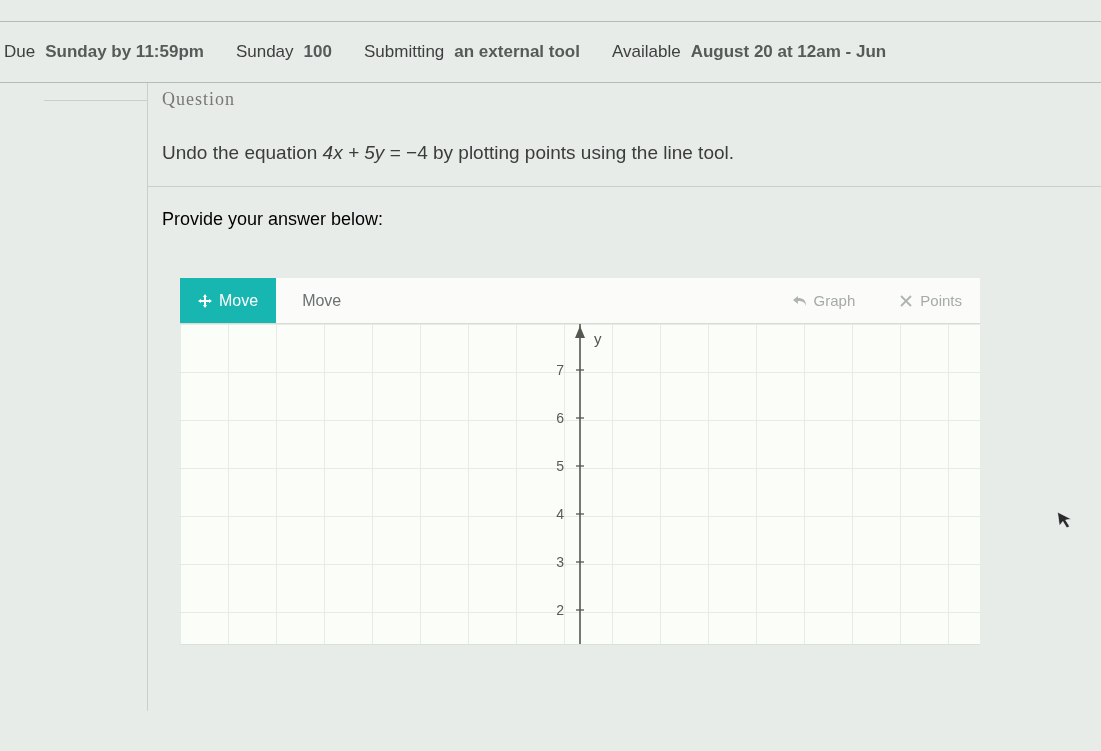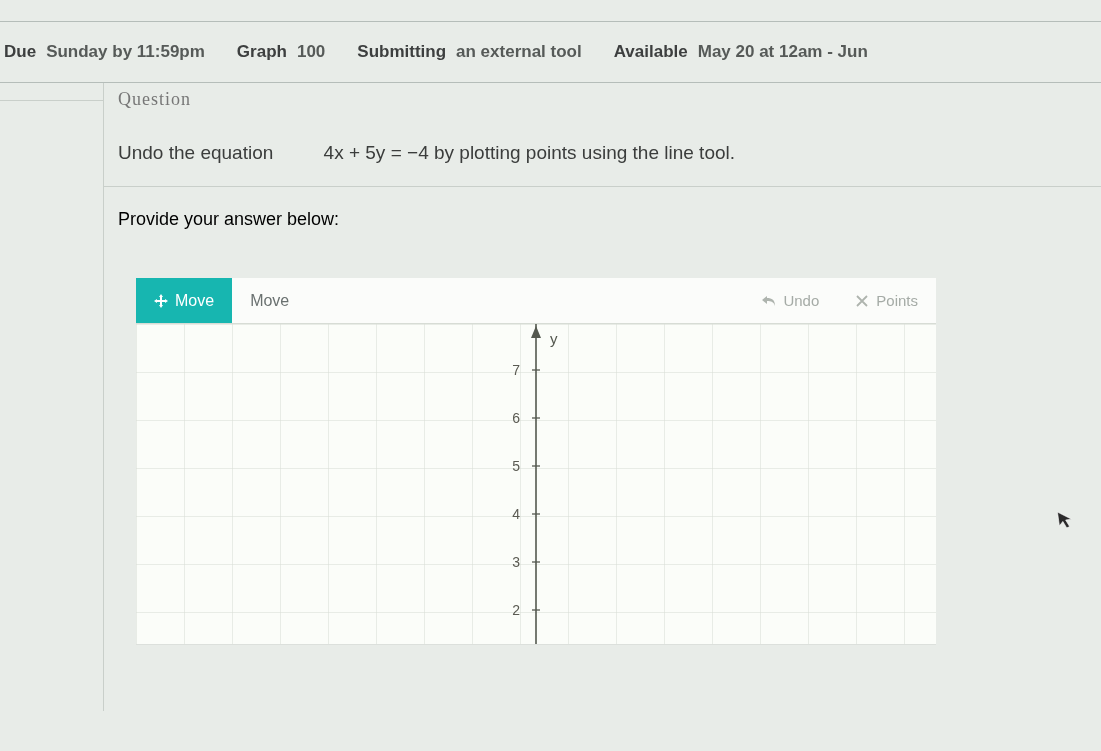--- a/index.html
+++ b/index.html
@@ -28,30 +28,31 @@
     }
     .meta-bar {
       border-bottom: 1px solid #b5bdb9;
       padding: 20px 4px 20px 4px;
       display: flex;
       align-items: center;
       font-size: 17px;
       gap: 10px;
     }
     .meta-label {
-      font-weight: 700;
+      font-weight: 400;
       color: #3d3f3f;
     }
     .meta-val {
       color: #565a58;
       margin-right: 22px;
       font-weight: bold;
     }
     .content-area {
       display: flex;
+      padding-left: 44px;
     }
     .left-stub {
       width: 104px;
       border-right: 1px solid #c9cfca;
       height: 628px;
     }
     .left-stub-top {
       height: 18px;
       border-bottom: 1px solid #c9cfca;
     }
@@ -67,37 +68,38 @@
       font-family: Georgia, serif;
       overflow: hidden;
       white-space: nowrap;
     }
     .question-body {
       padding: 28px 14px 22px 14px;
       border-bottom: 1px solid #c9cfca;
       font-size: 19px;
       color: #3b3d3c;
     }
-    .eq { margin-left: 45px;}
+    .eq {font-style: italic;}
     .provide {
       padding: 22px 14px 22px 14px;
       font-size: 18px;
       color: #000000;
     }
     .graph-container {
       margin: 26px 0 0 32px;
       width: 800px;
       background: #fbfcfa;
       box-shadow: 0 1px 0 rgba(0,0,0,0.05);
     }
     .toolbar {
       display: flex;
       align-items: stretch;
       height: 46px;
       border-bottom: 1px solid #d7dcd5;
+      gap: 8px;
     }
     .tool-btn {
       display: flex;
       align-items: center;
       justify-content: center;
       padding: 0 18px;
       font-size: 16px;
       color: #6a7170;
       cursor: pointer;
       gap: 7px;
@@ -141,26 +143,26 @@
   </style>
 </head>
 <body>
 
 <div class="page-top">
 </div>
 
 <div class="meta-bar">
   <span class="meta-label">Due</span>
   <span class="meta-val">Sunday by 11:59pm</span>
-  <span class="meta-label">Graph</span>
+  <span class="meta-label">Sunday</span>
   <span class="meta-val">100</span>
   <span class="meta-label">Submitting</span>
   <span class="meta-val">an external tool</span>
   <span class="meta-label">Available</span>
-  <span class="meta-val" style="margin-right:0">May 20 at 12am - Jun</span>
+  <span class="meta-val" style="margin-right:0">August 20 at 12am - Jun</span>
 </div>
 
 <div class="content-area">
   <div class="left-stub">
     <div class="left-stub-top"></div>
   </div>
   <div class="question-pane">
     <div class="question-hdr">Question</div>
     <div class="question-body">
       <span>Undo the equation </span><span class="eq">4x + 5y</span><span> = </span><span>−4</span><span> by plotting points using the line tool.</span>
@@ -180,21 +182,21 @@
         <div class="tool-btn">
           <span>Move</span>
         </div>
         <div class="toolbar-spacer"></div>
         <div class="tool-btn tool-right">
           <span class="icon">
             <svg width="14" height="12" viewBox="0 0 14 12">
                 <path d="M5 1 L0 5 L5 9 V6 C9 6 12 7 13 11 C13 5 10 3 5 3 Z" fill="#aeb4ae"></path>
               </svg>
           </span>
-          <span>Undo</span>
+          <span>Graph</span>
         </div>
         <div class="tool-btn tool-right">
           <span class="icon">
             <svg width="12" height="12" viewBox="0 0 12 12">
                 <path d="M1 1 L11 11 M11 1 L1 11" stroke="#aeb4ae" stroke-width="1.8"></path>
               </svg>
           </span>
           <span>Points</span>
         </div>
       </div>

